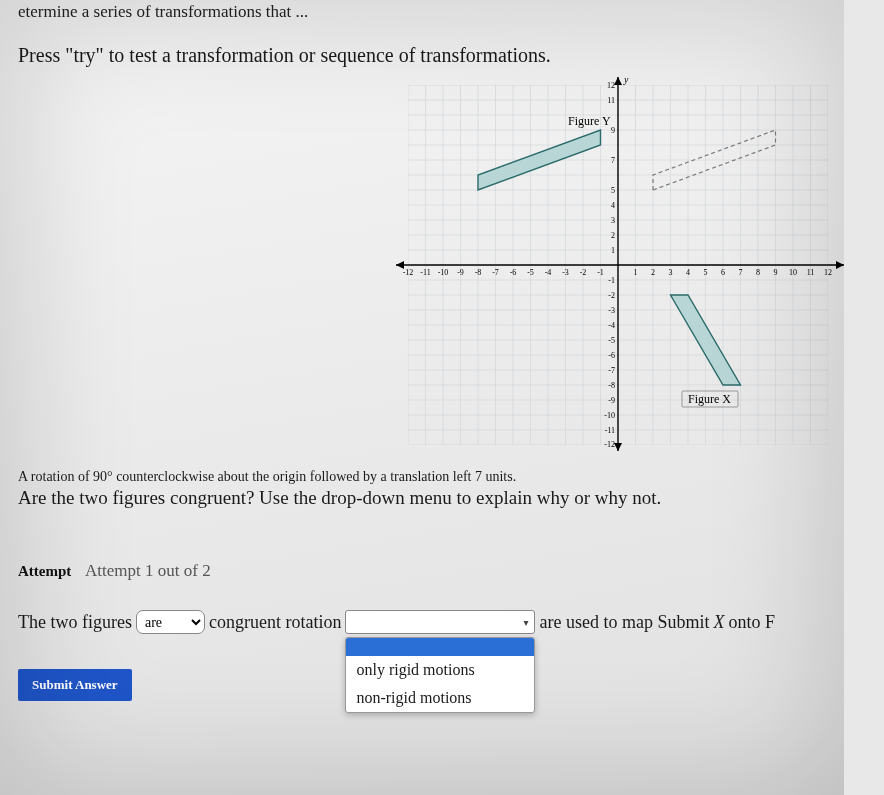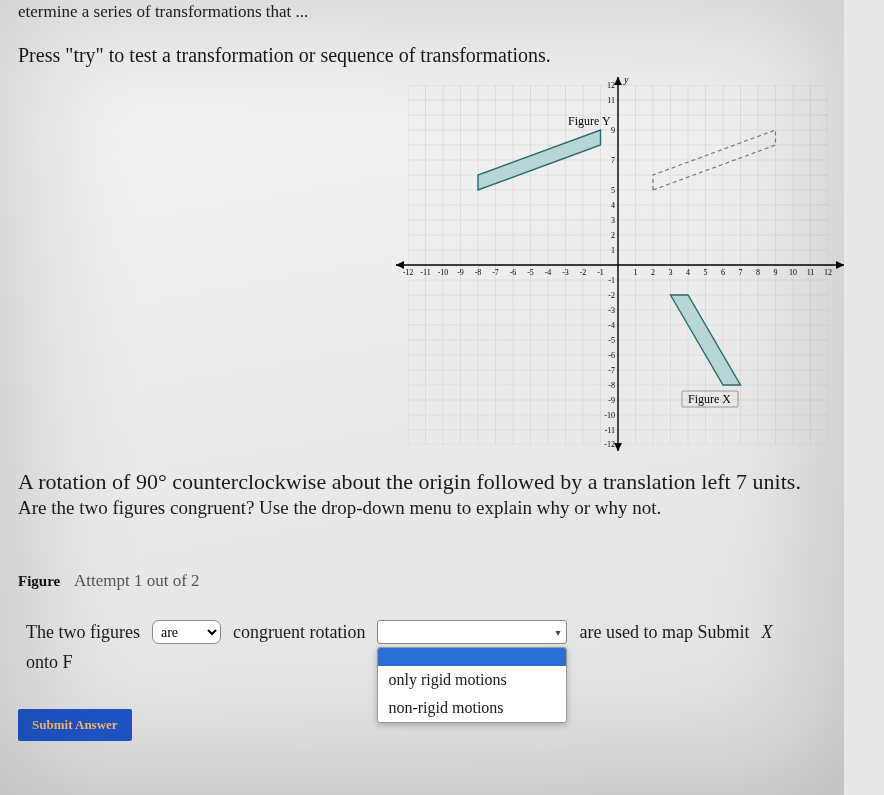--- a/index.html
+++ b/index.html
@@ -35,21 +35,21 @@
     width: 470px;
     height: 380px;
     margin-left: 370px;
     position: relative;
   }
   .graph-svg {
     width: 100%;
     height: 100%;
   }
   .rotation-text {
-    font-size: 22px;
+    font-size: 14px;
     color: #1a1a1a;
     margin-top: 14px;
   }
   .question-text {
     font-size: 19px;
     color: #1a1a1a;
     margin-top: 2px;
   }
   .answer-block {
     margin-top: 40px;
@@ -73,21 +73,20 @@
     color: #1a1a1a;
     display: flex;
     align-items: flex-start;
     flex-wrap: wrap;
     gap: 4px;
   }
   .sentence-row .seg {
     display: inline-flex;
     align-items: center;
     height: 26px;
-    margin-left: 8px;
   }
   select.inline-select {
     font-family: inherit;
     font-size: 14px;
     height: 24px;
     border: 1px solid #888;
     background: #fff;
     border-radius: 7px;
     padding: 0 4px;
   }
@@ -134,21 +133,21 @@
   }
   .dropdown-menu .opt.blank {
     height: 18px;
     background: #2a6fd6;
   }
   .submit-row {
     margin-top: 34px;
   }
   .submit-btn {
     background: #1f55c9;
-    color: #fdba74;
+    color: #ffffff;
     border: none;
     font-family: inherit;
     font-size: 13px;
     font-weight: bold;
     padding: 8px 14px;
     border-radius: 2px;
     cursor: pointer;
   }
   .italic { font-style: italic; }
   .vignette {
@@ -306,21 +305,21 @@
       <rect x="294" y="316" width="56" height="16" fill="none" stroke="#666" stroke-width="0.6" rx="1"></rect>
     </svg>
   </div>
 
   <div class="rotation-text">A rotation of 90° counterclockwise about the origin followed by a translation left 7 units.</div>
 
   <div class="question-text">Are the two figures congruent? Use the drop-down menu to explain why or why not.</div>
 
   <div class="answer-block">
     <div class="answer-header">
-      <span class="bold">Figure</span>
+      <span class="bold">Attempt</span>
       <span class="attempt">Attempt 1 out of 2</span>
     </div>
 
     <div class="sentence-row">
       <span class="seg">The two figures</span>
       <span class="seg">
         <select class="inline-select">
           <option>are</option>
           <option>are not</option>
         </select>

